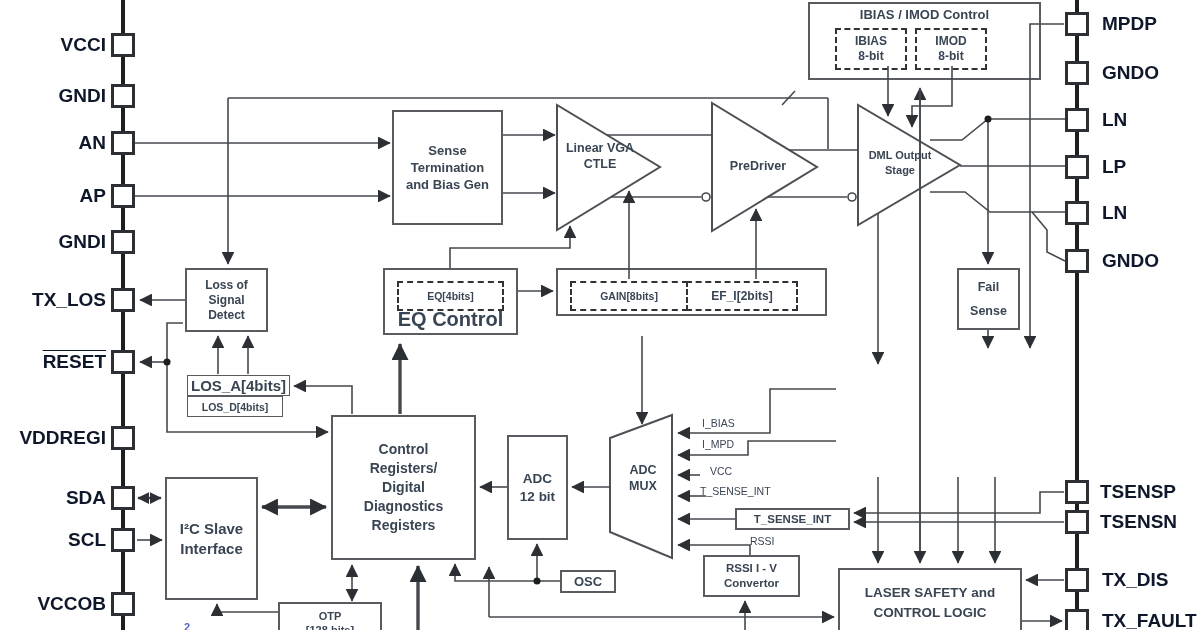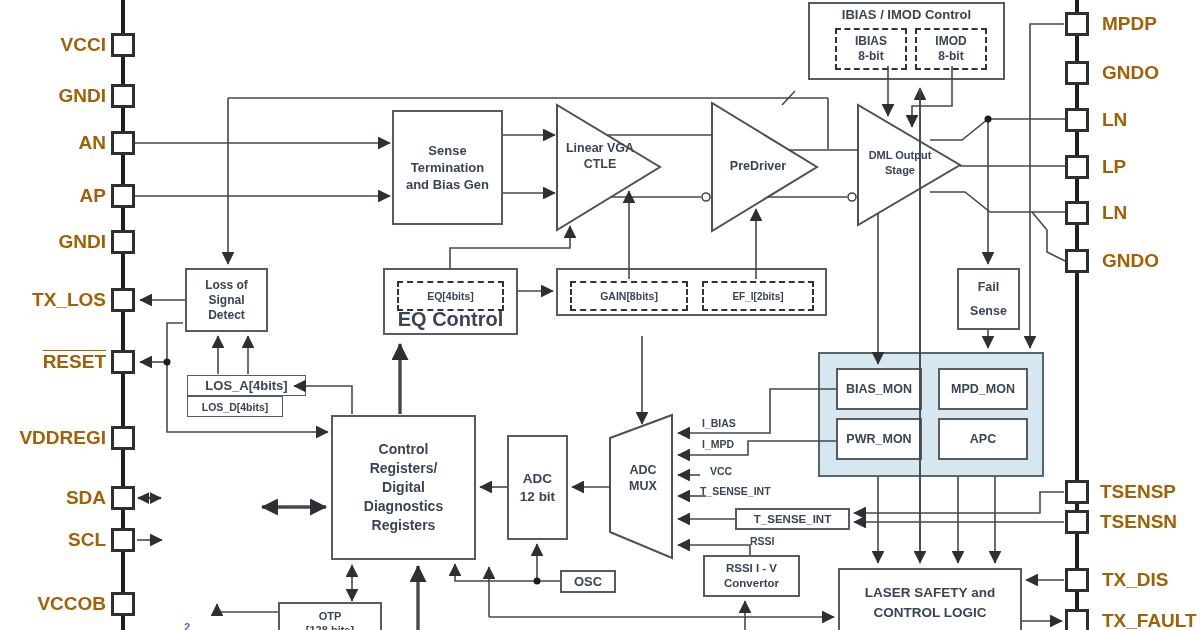--- a/index.html
+++ b/index.html
@@ -1,29 +1,29 @@
 <!DOCTYPE html>
 <html><head>
 <meta charset="utf-8">
 <style>
   html,body{margin:0;padding:0;background:#fff;}
   #stage{position:relative;width:1200px;height:630px;background:#ffffff;overflow:hidden;
          font-family:"Liberation Sans",sans-serif;color:#3a4554;}
   .bus{position:absolute;top:0;bottom:0;width:4px;background:#1c1e20;}
   .pin{position:absolute;width:18px;height:18px;border:3px solid #2c3034;background:#fff;}
-  .plbl{position:absolute;font-size:19px;font-weight:700;color:#a16207;line-height:22px;white-space:nowrap;}
+  .plbl{position:absolute;font-size:19px;font-weight:700;color:#0f172a;line-height:22px;white-space:nowrap;}
   .plbl.l{width:102px;text-align:right;left:4px;}
   .overline{text-decoration:overline;}
   .blk{position:absolute;box-sizing:border-box;border:2px solid #585c61;background:#fff;
        color:#3a4554;font-weight:700;text-align:center;white-space:pre-line;}
   .c{display:flex;align-items:center;justify-content:center;}
   .dashedbox{position:absolute;box-sizing:border-box;border:2.5px dashed #2f3337;background:transparent;
        display:flex;align-items:center;justify-content:center;font-weight:700;white-space:pre-line;text-align:center;}
   .olabel{position:absolute;font-weight:700;color:#3a4554;text-align:center;white-space:pre-line;}
-  .slabel{position:absolute;font-size:10.5px;font-weight:700;color:#3b4654;white-space:nowrap;}
+  .slabel{position:absolute;font-size:10.5px;font-weight:400;color:#3b4654;white-space:nowrap;}
   .monbox{position:absolute;box-sizing:border-box;border:2px solid #54666f;}
   svg.wires{position:absolute;left:0;top:0;pointer-events:none;}
   .footnote{position:absolute;font-size:11px;font-weight:700;color:#5566cc;}
 </style>
 </head>
 <body>
 
 <div id="stage">
 
   <div class="bus" style="left:121px;"></div>
@@ -72,63 +72,59 @@
   <div class="plbl" style="left:1102px;top:250px">GNDO</div>
   <div class="plbl" style="left:1100px;top:481px">TSENSP</div>
   <div class="plbl" style="left:1100px;top:511px">TSENSN</div>
   <div class="plbl" style="left:1102px;top:569px">TX_DIS</div>
   <div class="plbl" style="left:1102px;top:610px">TX_FAULT</div>
 
   <div class="blk c" style="left:392px;top:110px;width:111px;height:115px;font-size:13px;line-height:17px">Sense
 Termination
 and Bias Gen</div>
 
-  <div class="blk" style="left:808px;top:2px;width:197px;height:78px">
+  <div class="blk" style="left:808px;top:2px;width:233px;height:78px">
     <div class="olabel" style="left:0;right:0;top:3px;font-size:13px">IBIAS / IMOD Control</div>
     <div class="dashedbox" style="left:25px;top:24px;width:72px;height:42px;font-size:12px;line-height:15px">IBIAS
 8-bit</div>
     <div class="dashedbox" style="left:105px;top:24px;width:72px;height:42px;font-size:12px;line-height:15px">IMOD
 8-bit</div>
   </div>
 
   <div class="blk c" style="left:185px;top:268px;width:83px;height:64px;font-size:12px;line-height:15px">Loss of
 Signal
 Detect</div>
-  <div class="blk c" style="left:187px;top:375px;width:119px;height:21px;font-size:13px;border-width:1.5px">LOS_A[4bits]</div>
+  <div class="blk c" style="left:187px;top:375px;width:103px;height:21px;font-size:15px;border-width:1.5px">LOS_A[4bits]</div>
   <div class="blk c" style="left:187px;top:396px;width:96px;height:21px;font-size:10.5px;border-width:1.5px">LOS_D[4bits]</div>
 
   <div class="blk" style="left:383px;top:268px;width:135px;height:67px">
     <div class="dashedbox" style="left:12px;top:11px;width:107px;height:30px;font-size:10.5px">EQ[4bits]</div>
     <div class="olabel" style="left:0;right:0;bottom:2px;font-size:20px">EQ Control</div>
   </div>
 
   <div class="blk" style="left:556px;top:268px;width:271px;height:48px">
     <div class="dashedbox" style="left:12px;top:11px;width:118px;height:30px;font-size:10.5px">GAIN[8bits]</div>
-    <div class="dashedbox" style="left:144px;top:11px;width:112px;height:30px;font-size:10px">EF_I[2bits]</div>
+    <div class="dashedbox" style="left:128px;top:11px;width:112px;height:30px;font-size:12px">EF_I[2bits]</div>
   </div>
 
   <div class="blk c" style="left:957px;top:268px;width:63px;height:62px;font-size:12.5px;line-height:24px">Fail
 Sense</div>
 
-  <div class="monbox" style="left:818px;top:352px;width:226px;height:125px;background:#d7e7ef">
-    <div class="blk c" style="left:16px;top:14px;width:86px;height:42px;font-size:12.5px">BIAS_MON</div>
-    <div class="blk c" style="left:118px;top:14px;width:90px;height:42px;font-size:12.5px">MPD_MON</div>
-    <div class="blk c" style="left:16px;top:64px;width:86px;height:42px;font-size:12.5px">PWR_MON</div>
-    <div class="blk c" style="left:118px;top:64px;width:90px;height:42px;font-size:12.5px">APC</div>
-  </div>
 
   <div class="blk c" style="left:331px;top:415px;width:145px;height:145px;font-size:14px;line-height:19px">Control
 Registers/
 Digital
 Diagnostics
 Registers</div>
 
   <div class="blk c" style="left:507px;top:435px;width:61px;height:105px;font-size:13.5px;line-height:18px">ADC
 12  bit</div>
 
+  <div class="blk c" style="left:165px;top:477px;width:93px;height:123px;font-size:15px;line-height:20px">I²C Slave
+Interface</div>
 
   <div class="blk c" style="left:278px;top:602px;width:104px;height:42px;font-size:11px;line-height:14px">OTP
 [128 bits]</div>
 
   <div class="blk c" style="left:560px;top:570px;width:56px;height:23px;font-size:13px">OSC</div>
 
   <div class="blk c" style="left:735px;top:508px;width:115px;height:22px;font-size:11.5px">T_SENSE_INT</div>
 
   <div class="blk c" style="left:703px;top:555px;width:97px;height:42px;font-size:11.5px;line-height:15px">RSSI I - V
 Convertor</div>

